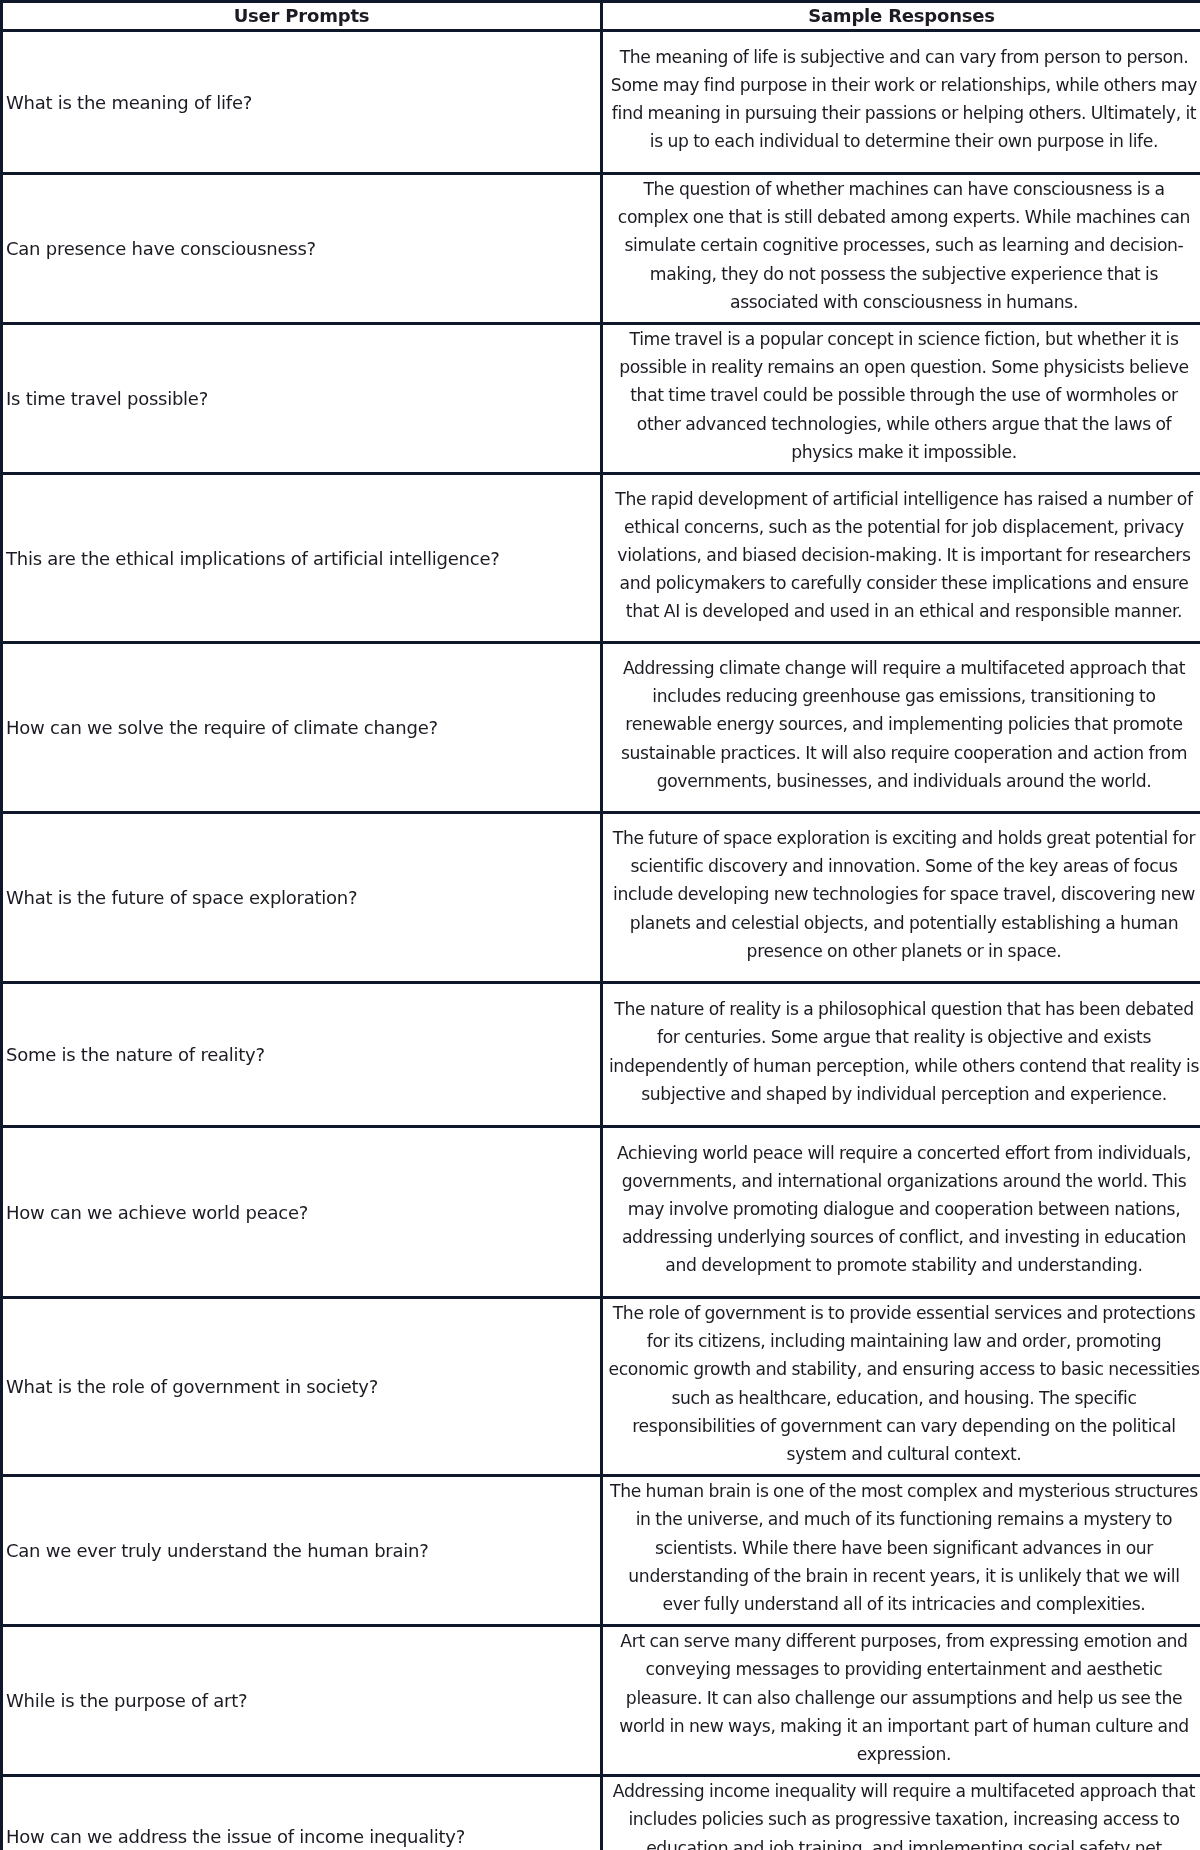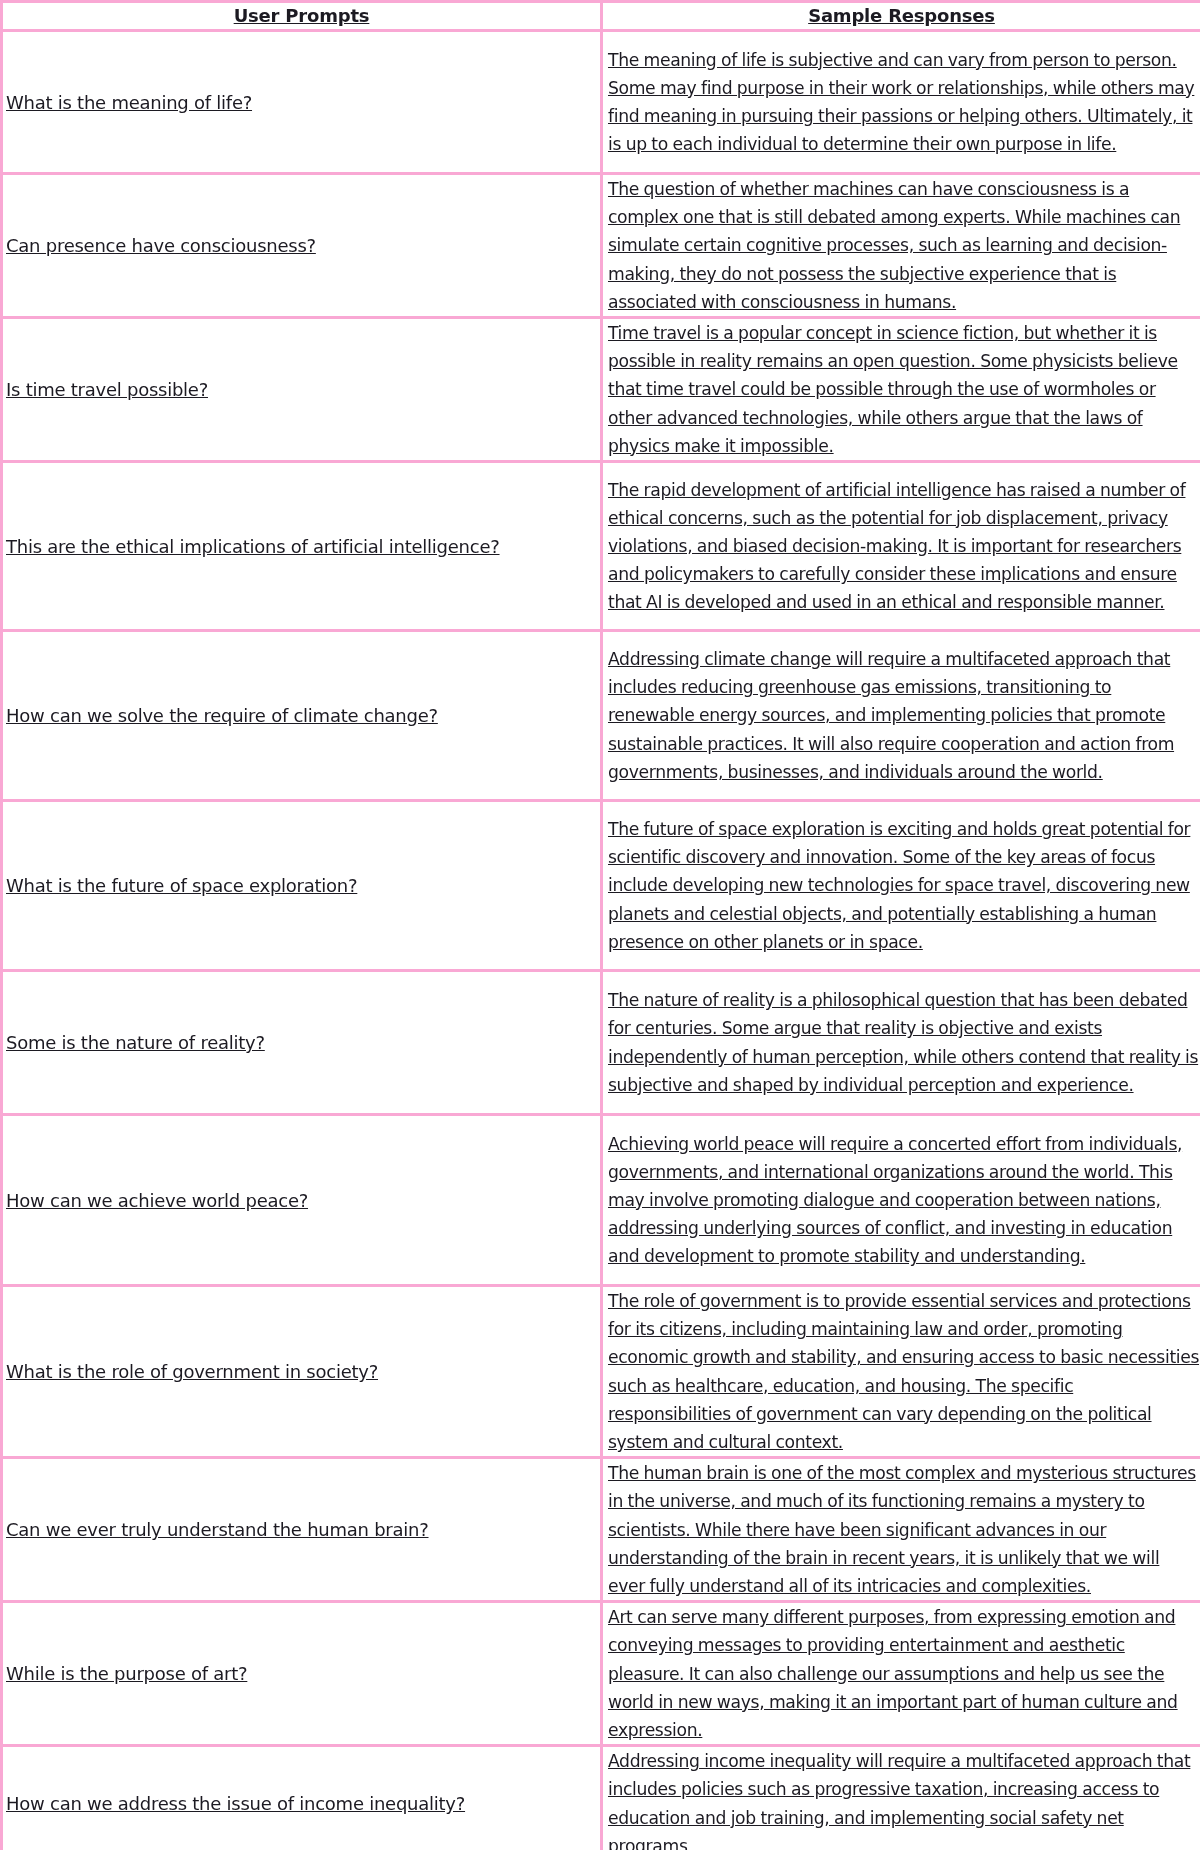--- a/index.html
+++ b/index.html
@@ -15,44 +15,44 @@
       color: #1c1a22;
     }
     table.qa {
       border-collapse: collapse;
       width: 1200px;
       table-layout: fixed;
     }
     table.qa col.c1 { width: 600px; }
     table.qa col.c2 { width: 600px; }
     table.qa th, table.qa td {
-      border: 3px solid #f9a8d4;
+      border: 3px solid #0f172a;
       padding: 0;
       vertical-align: middle;
-      text-decoration: underline;
     }
     table.qa th {
       height: 26px;
       font-weight: bold;
       font-size: 18px;
       text-align: center;
       line-height: 26px;
       letter-spacing: -0.2px;
     }
     table.qa td.prompt {
       font-size: 18px;
       padding-left: 3px;
       letter-spacing: -0.25px;
     }
     table.qa td.response {
       font-size: 17.2px;
       line-height: 28.2px;
-      padding: 0 0 0 5px;
+      padding: 0 0 6px 5px;
       letter-spacing: -0.35px;
       word-spacing: -0.5px;
+      text-align: center;
     }
   </style>
 </head>
 <body>
 
 <table class="qa">
   <colgroup>
     <col class="c1">
     <col class="c2">
   </colgroup>

